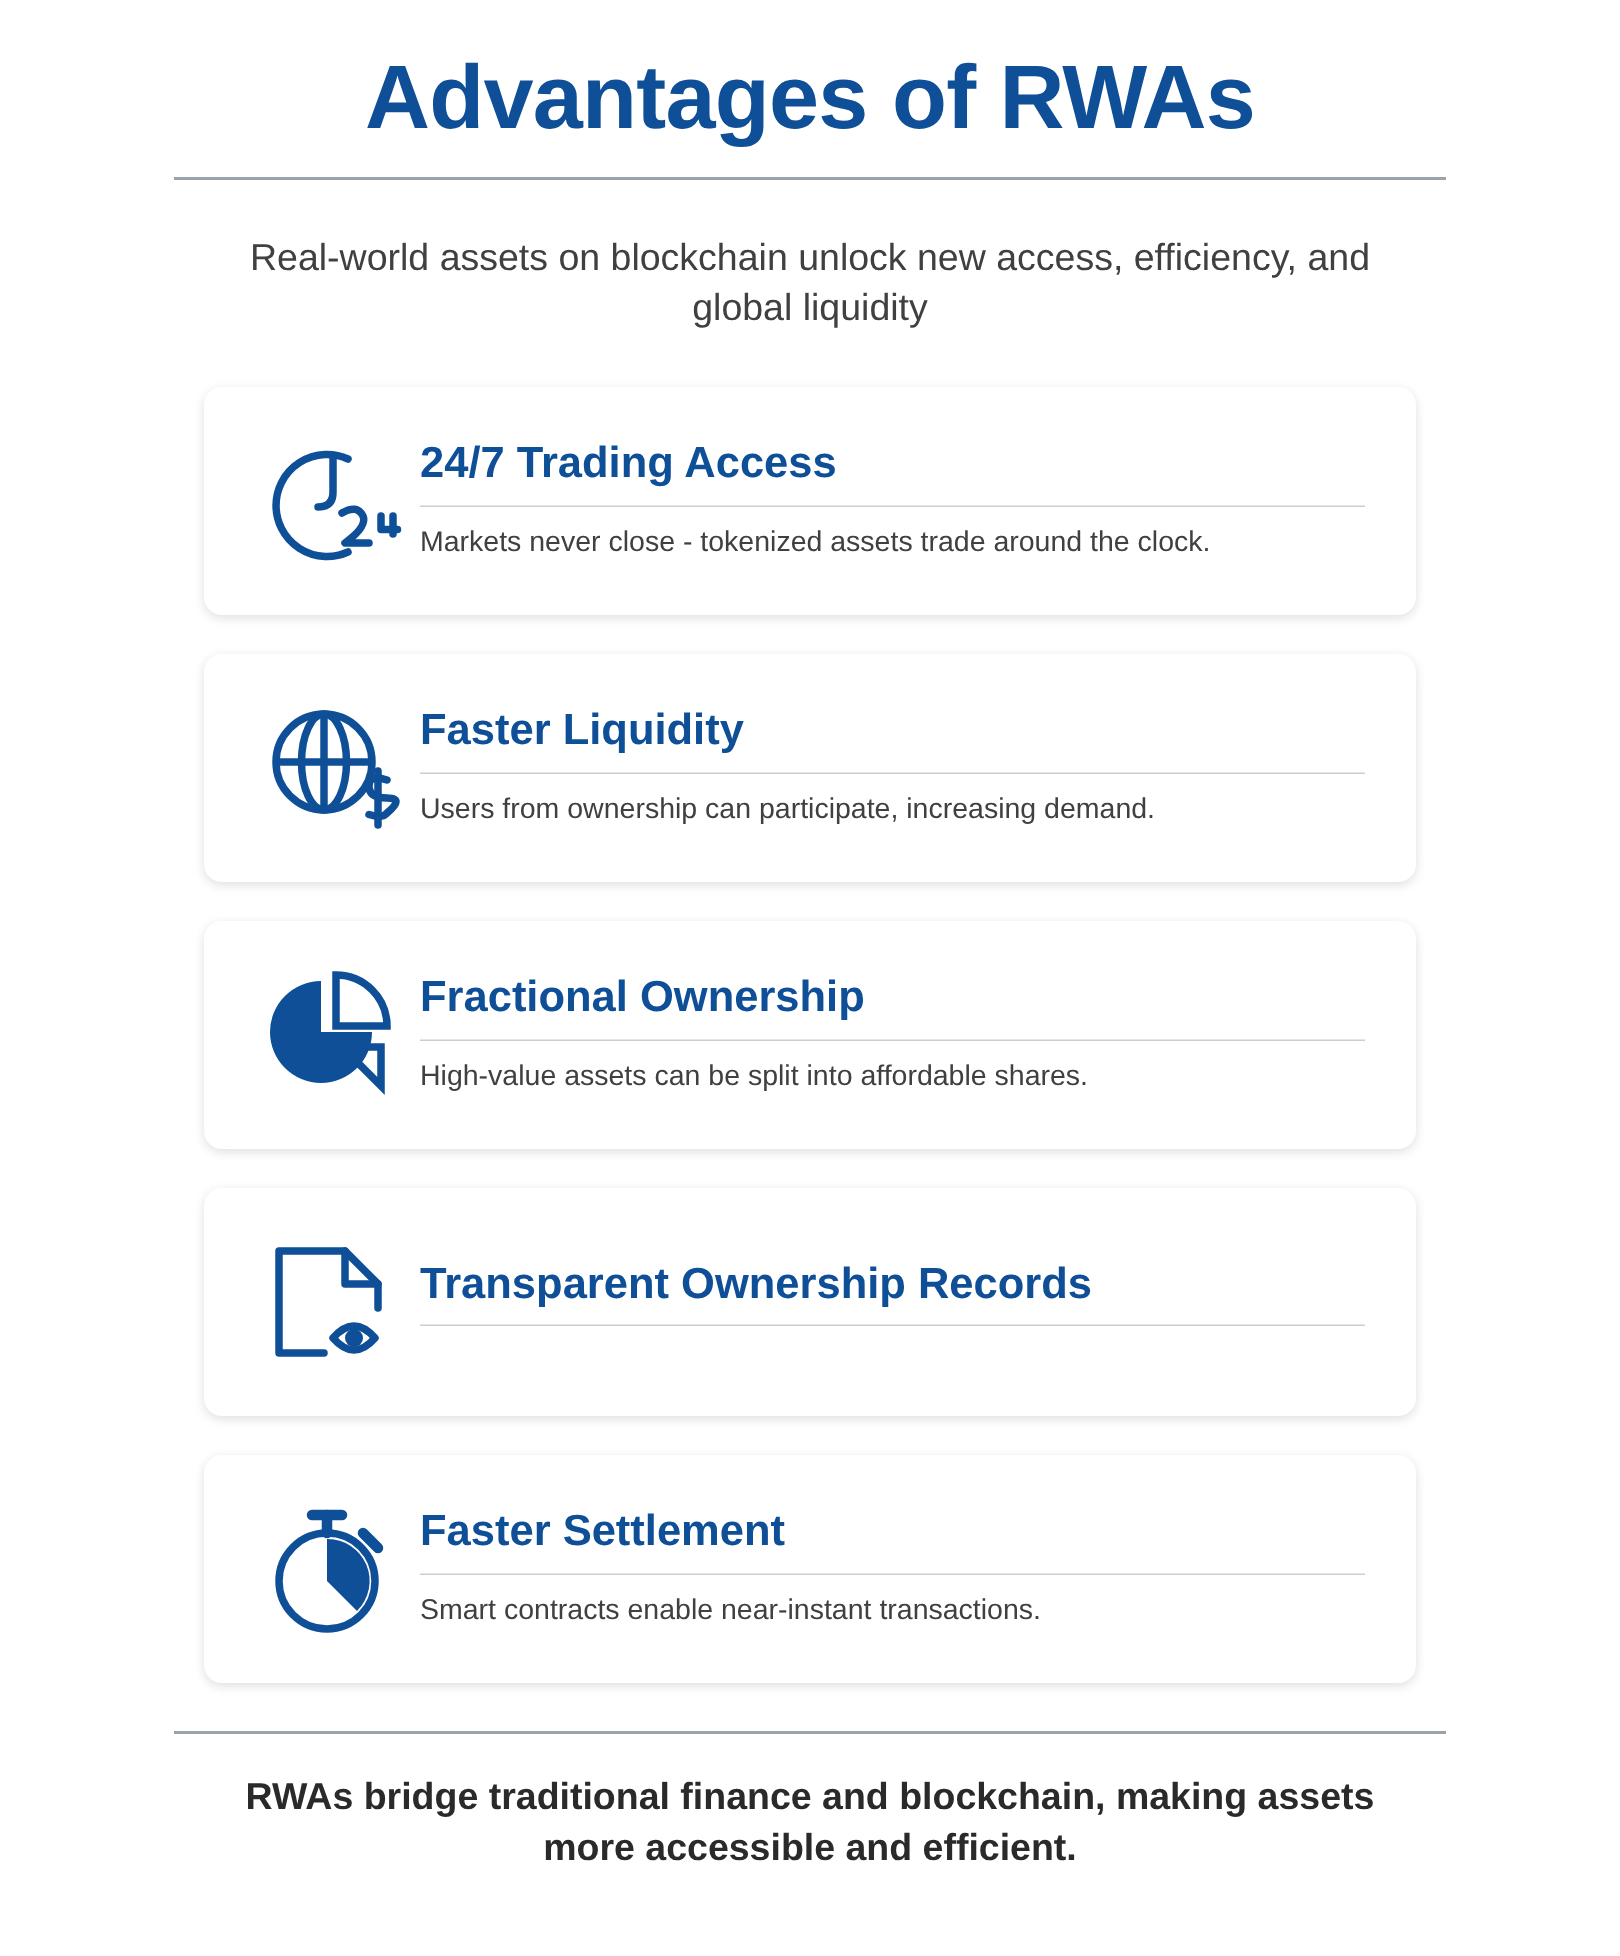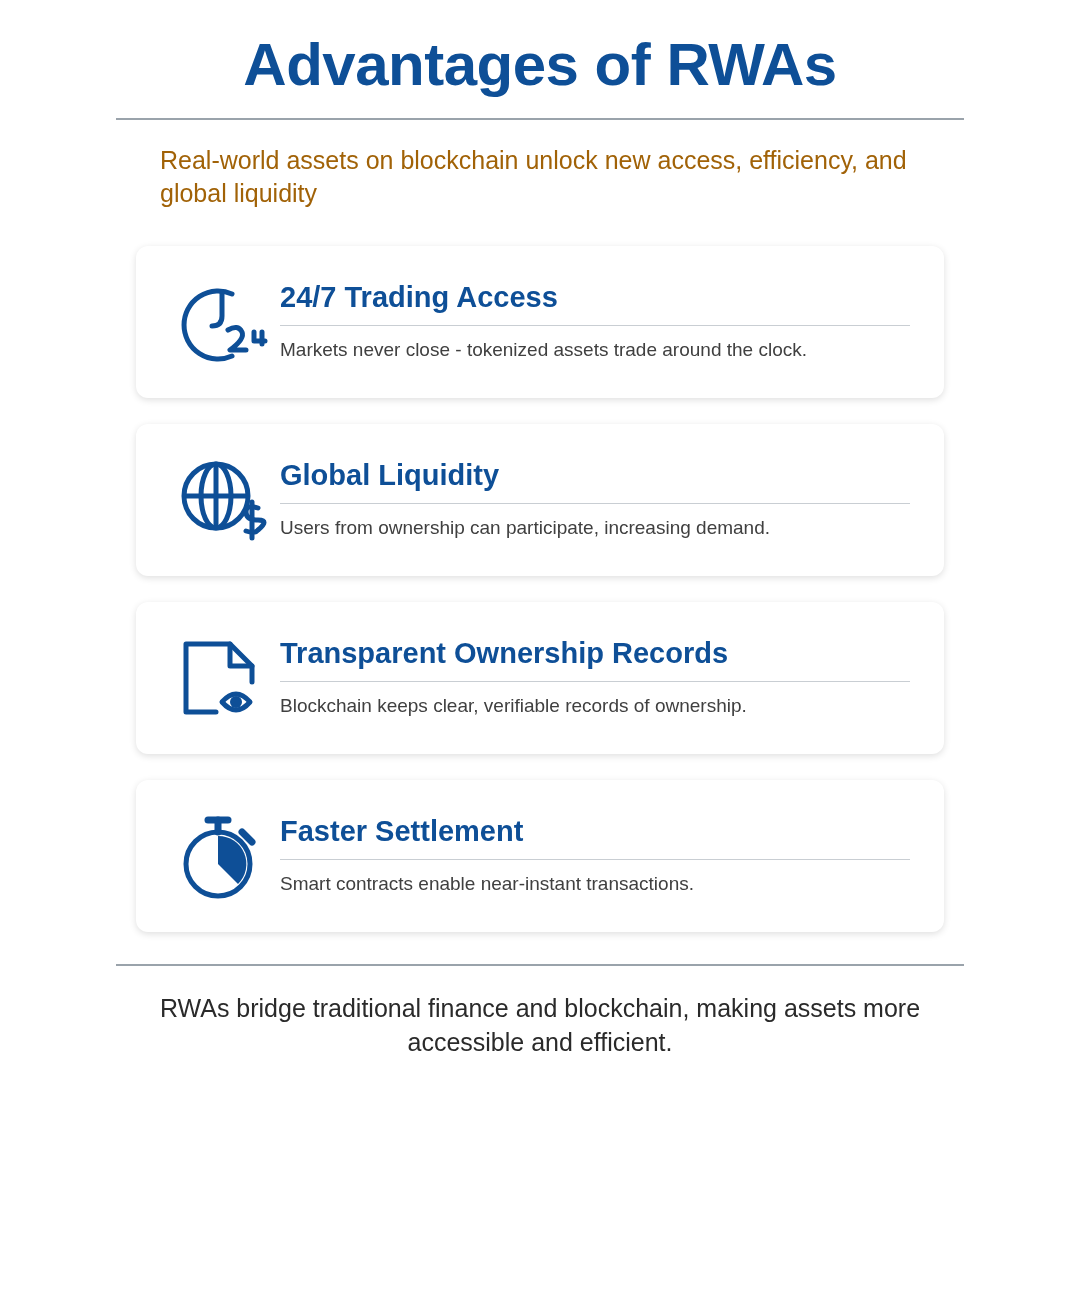--- a/index.html
+++ b/index.html
@@ -30,25 +30,25 @@
     line-height: 1.1;
   }
   .rule-top {
     width: 848px;
     height: 2px;
     background: #9aa3ab;
     margin: 20px auto 0 auto;
   }
   .subtitle {
     width: 760px;
-    margin: 24px auto 0 auto;
-    text-align: left;
+    margin: 36px auto 0 auto;
+    text-align: center;
     font-size: 25px;
     line-height: 1.32;
-    color: #a16207;
+    color: #404040;
     font-weight: 400;
   }
   .cards {
     margin-top: 36px;
     display: flex;
     flex-direction: column;
     gap: 26px;
     align-items: center;
   }
   .card {
@@ -104,20 +104,21 @@
     background: #9aa3ab;
     margin: 32px auto 0 auto;
   }
   .footer {
     width: 820px;
     margin: 26px auto 0 auto;
     text-align: center;
     font-size: 25px;
     line-height: 1.34;
     color: #2a2a2a;
+    font-weight: bold;
   }
 </style>
 </head>
 <body>
 
 <div class="page">
 
   <div class="title">Advantages of RWAs</div>
 
   <div class="rule-top"></div>
@@ -147,40 +148,53 @@
         <svg width="100" height="100" viewBox="0 0 100 100" fill="none" stroke="#0e4f97" stroke-width="5">
           <circle cx="46" cy="46" r="32"></circle>
           <line x1="14" y1="46" x2="78" y2="46"></line>
           <line x1="46" y1="14" x2="46" y2="78"></line>
           <ellipse cx="46" cy="46" rx="15" ry="32"></ellipse>
           <path d="M88 58 q-12 -4 -12 4 t12 8 t0 10 q-3 4 -12 1" stroke-linecap="round" fill="none"></path>
           <line x1="82" y1="52" x2="82" y2="88" stroke-linecap="round"></line>
         </svg>
       </div>
       <div class="card-body">
-        <div class="card-title">Global Liquidity</div>
+        <div class="card-title">Faster Liquidity</div>
         <div class="card-divider"></div>
         <div class="card-desc">Users from ownership can participate, increasing demand.</div>
       </div>
     </div>
 
+    <div class="card">
+      <div class="icon-wrap">
+        <svg width="100" height="100" viewBox="0 0 100 100" fill="none" stroke="#0e4f97" stroke-width="5">
+          <path d="M44 14 A34 34 0 1 0 78 48 L44 48 Z" fill="#0e4f97" stroke="none"></path>
+          <path d="M54 10 L54 44 L88 44 A34 34 0 0 0 54 10 Z"></path>
+          <path d="M58 58 L84 58 L84 84 Z"></path>
+        </svg>
+      </div>
+      <div class="card-body">
+        <div class="card-title">Fractional Ownership</div>
+        <div class="card-divider"></div>
+        <div class="card-desc">High-value assets can be split into affordable shares.</div>
+      </div>
+    </div>
 
     <div class="card">
       <div class="icon-wrap">
         <svg width="100" height="100" viewBox="0 0 100 100" fill="none" stroke="#0e4f97" stroke-width="5" stroke-linecap="round" stroke-linejoin="round">
           <path d="M16 16 L60 16 L82 38 L82 54 M16 16 L16 84 L46 84"></path>
           <path d="M60 16 L60 38 L82 38"></path>
           <path d="M52 74 q14 -16 28 0 q-14 16 -28 0 Z"></path>
           <circle cx="66" cy="74" r="6" fill="#0e4f97" stroke="none"></circle>
         </svg>
       </div>
       <div class="card-body">
         <div class="card-title">Transparent Ownership Records</div>
         <div class="card-divider"></div>
-        <div class="card-desc">Blockchain keeps clear, verifiable records of ownership.</div>
       </div>
     </div>
 
     <div class="card">
       <div class="icon-wrap">
         <svg width="100" height="100" viewBox="0 0 100 100" fill="none" stroke="#0e4f97" stroke-width="5" stroke-linecap="round" stroke-linejoin="round">
           <circle cx="48" cy="58" r="32"></circle>
           <path d="M38 14 L58 14" stroke-width="7"></path>
           <path d="M48 14 L48 26" stroke-width="7"></path>
           <path d="M72 26 L82 36" stroke-width="7"></path>

